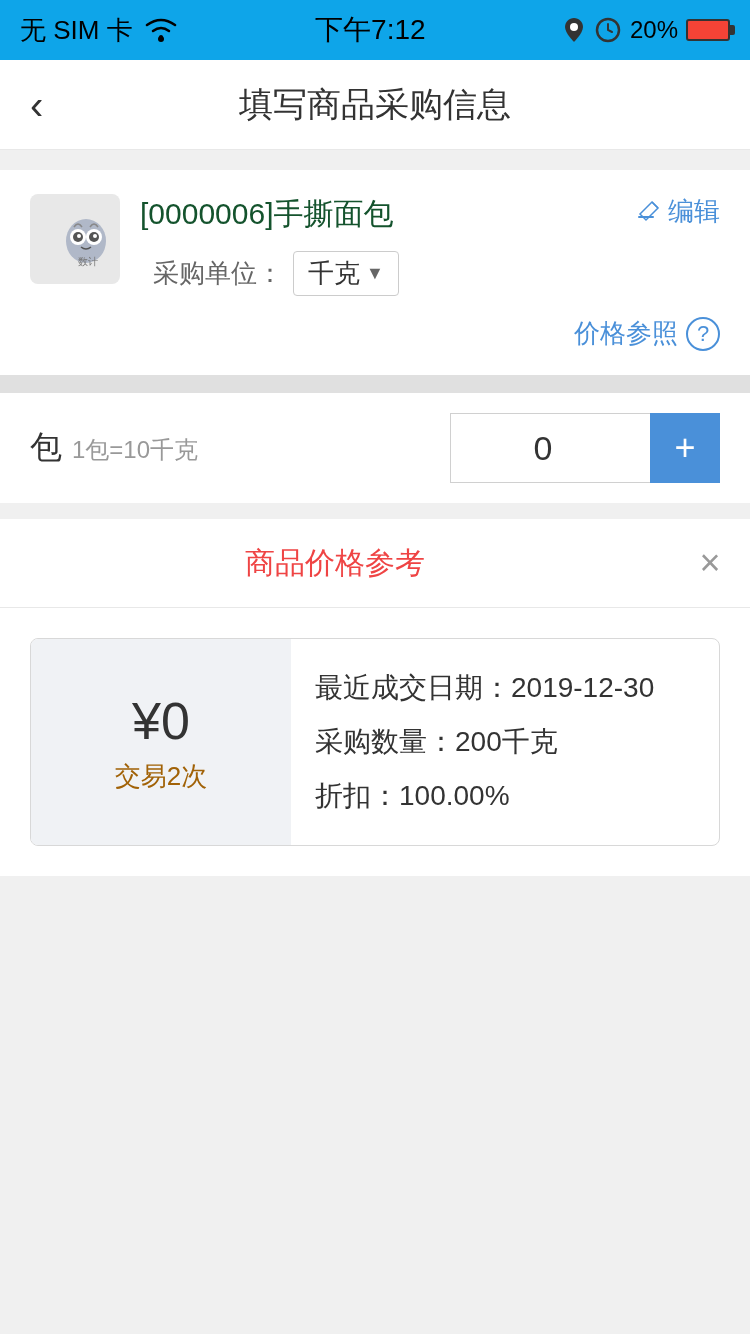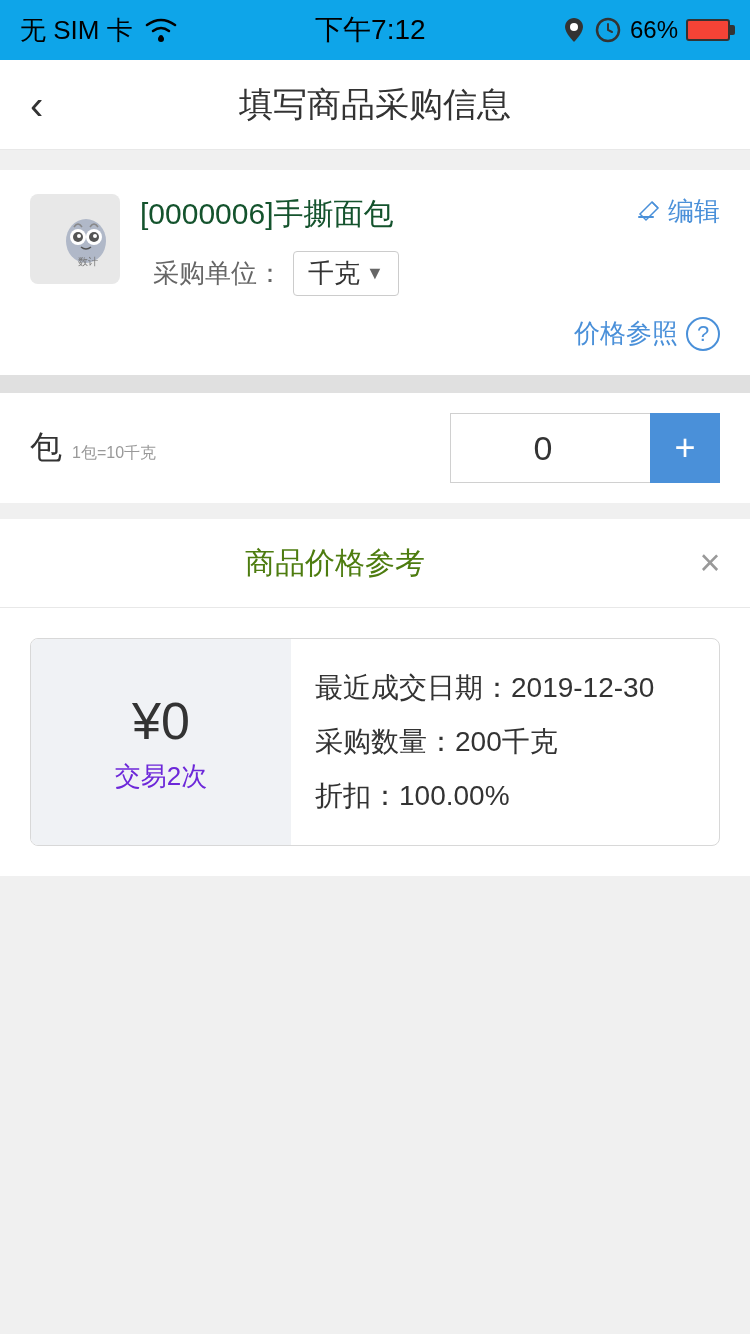--- a/index.html
+++ b/index.html
@@ -210,21 +210,21 @@
       display: flex;
       align-items: baseline;
       gap: 10px;
     }
     .qty-unit {
       font-size: 32px;
       font-weight: 500;
       color: #333;
     }
     .qty-conversion {
-      font-size: 16px;
+      font-size: 24px;
       color: #999;
     }
     .qty-input-wrap {
       display: flex;
       align-items: center;
     }
     .qty-input {
       width: 200px;
       height: 70px;
       border: 1px solid #d0d0d0;
@@ -259,21 +259,21 @@
       border-bottom: 1px solid #e8e8e8;
       position: relative;
     }
     .tab-item {
       flex: 1;
       height: 88px;
       display: flex;
       align-items: center;
       justify-content: center;
       font-size: 30px;
-      color: #4d7c0f;
+      color: #ef4444;
       cursor: pointer;
       position: relative;
     }
     .tab-item.active {
       color: #4a90d9;
     }
     .tab-item.active::after {
       content: '';
       position: absolute;
       bottom: 0;
@@ -315,21 +315,21 @@
       justify-content: center;
       padding: 40px 20px;
     }
     .price-value {
       font-size: 52px;
       font-weight: 500;
       color: #333;
     }
     .price-count {
       font-size: 26px;
-      color: #6d28d9;
+      color: #a16207;
       margin-top: 8px;
     }
     .price-card-right {
       flex: 1;
       padding: 30px 24px;
       display: flex;
       flex-direction: column;
       justify-content: center;
       gap: 16px;
     }
@@ -361,21 +361,21 @@
   <div class="status-center">下午7:12</div>
   <div class="status-right">
     <svg width="24" height="28" viewBox="0 0 24 28">
       <path d="M12 2 C7 2 3 6 3 11 C3 17 12 26 12 26 C12 26 21 17 21 11 C21 6 17 2 12 2 Z" fill="#333"></path>
       <circle cx="12" cy="11" r="4" fill="#fff"></circle>
     </svg>
     <svg width="28" height="28" viewBox="0 0 28 28">
       <circle cx="14" cy="14" r="11" stroke="#333" stroke-width="2.5" fill="none"></circle>
       <path d="M14 8 L14 14 L18 16" stroke="#333" stroke-width="2" stroke-linecap="round" fill="none"></path>
     </svg>
-    <span>66%</span>
+    <span>20%</span>
     <span class="battery"></span>
   </div>
 </div>
 
 <div class="nav-bar">
   <span class="nav-back">‹</span>
   <span class="nav-title">填写商品采购信息</span>
 </div>
 
 <div class="product-card">

